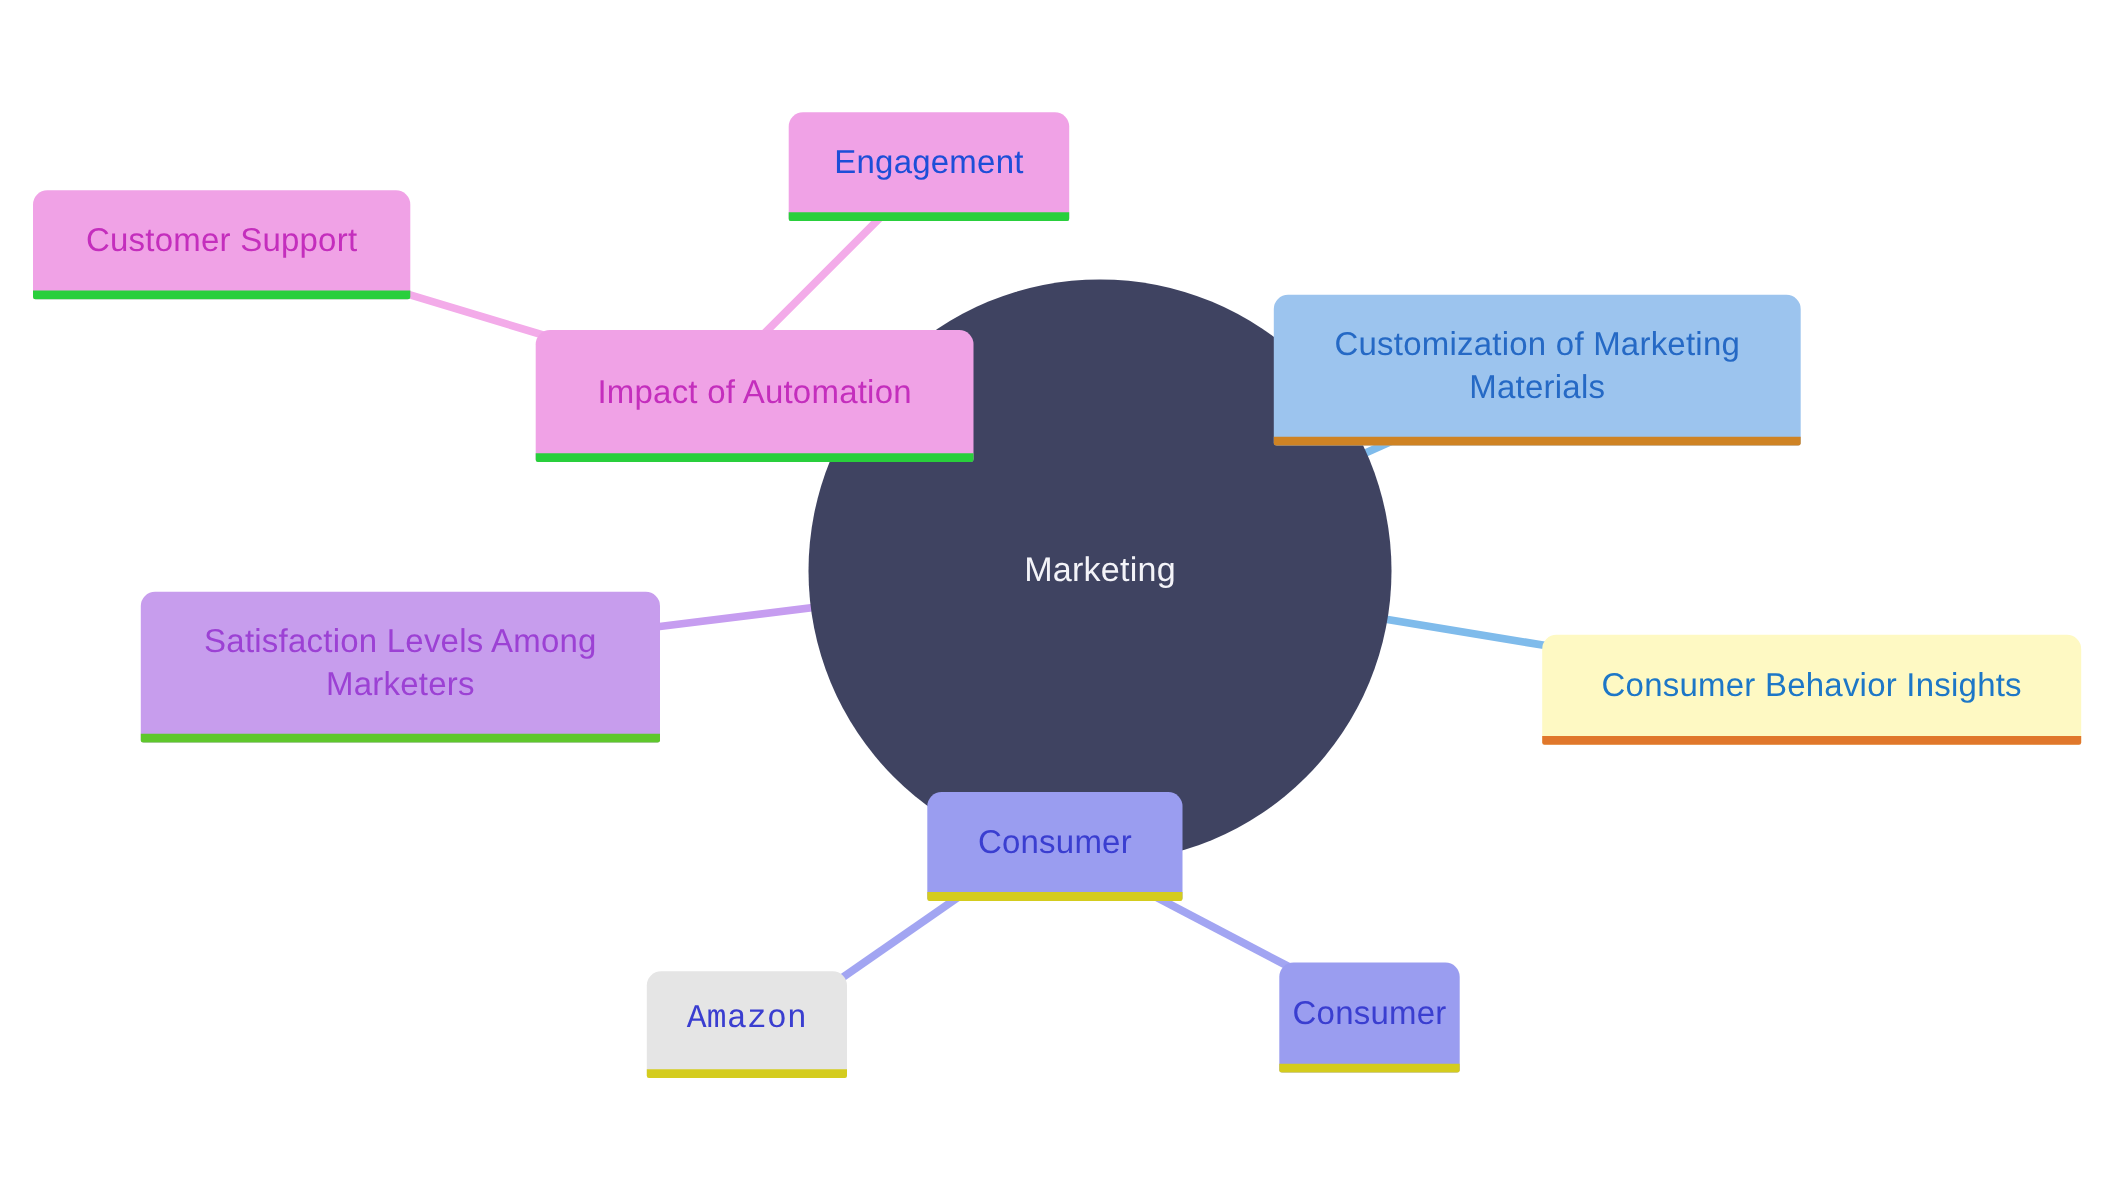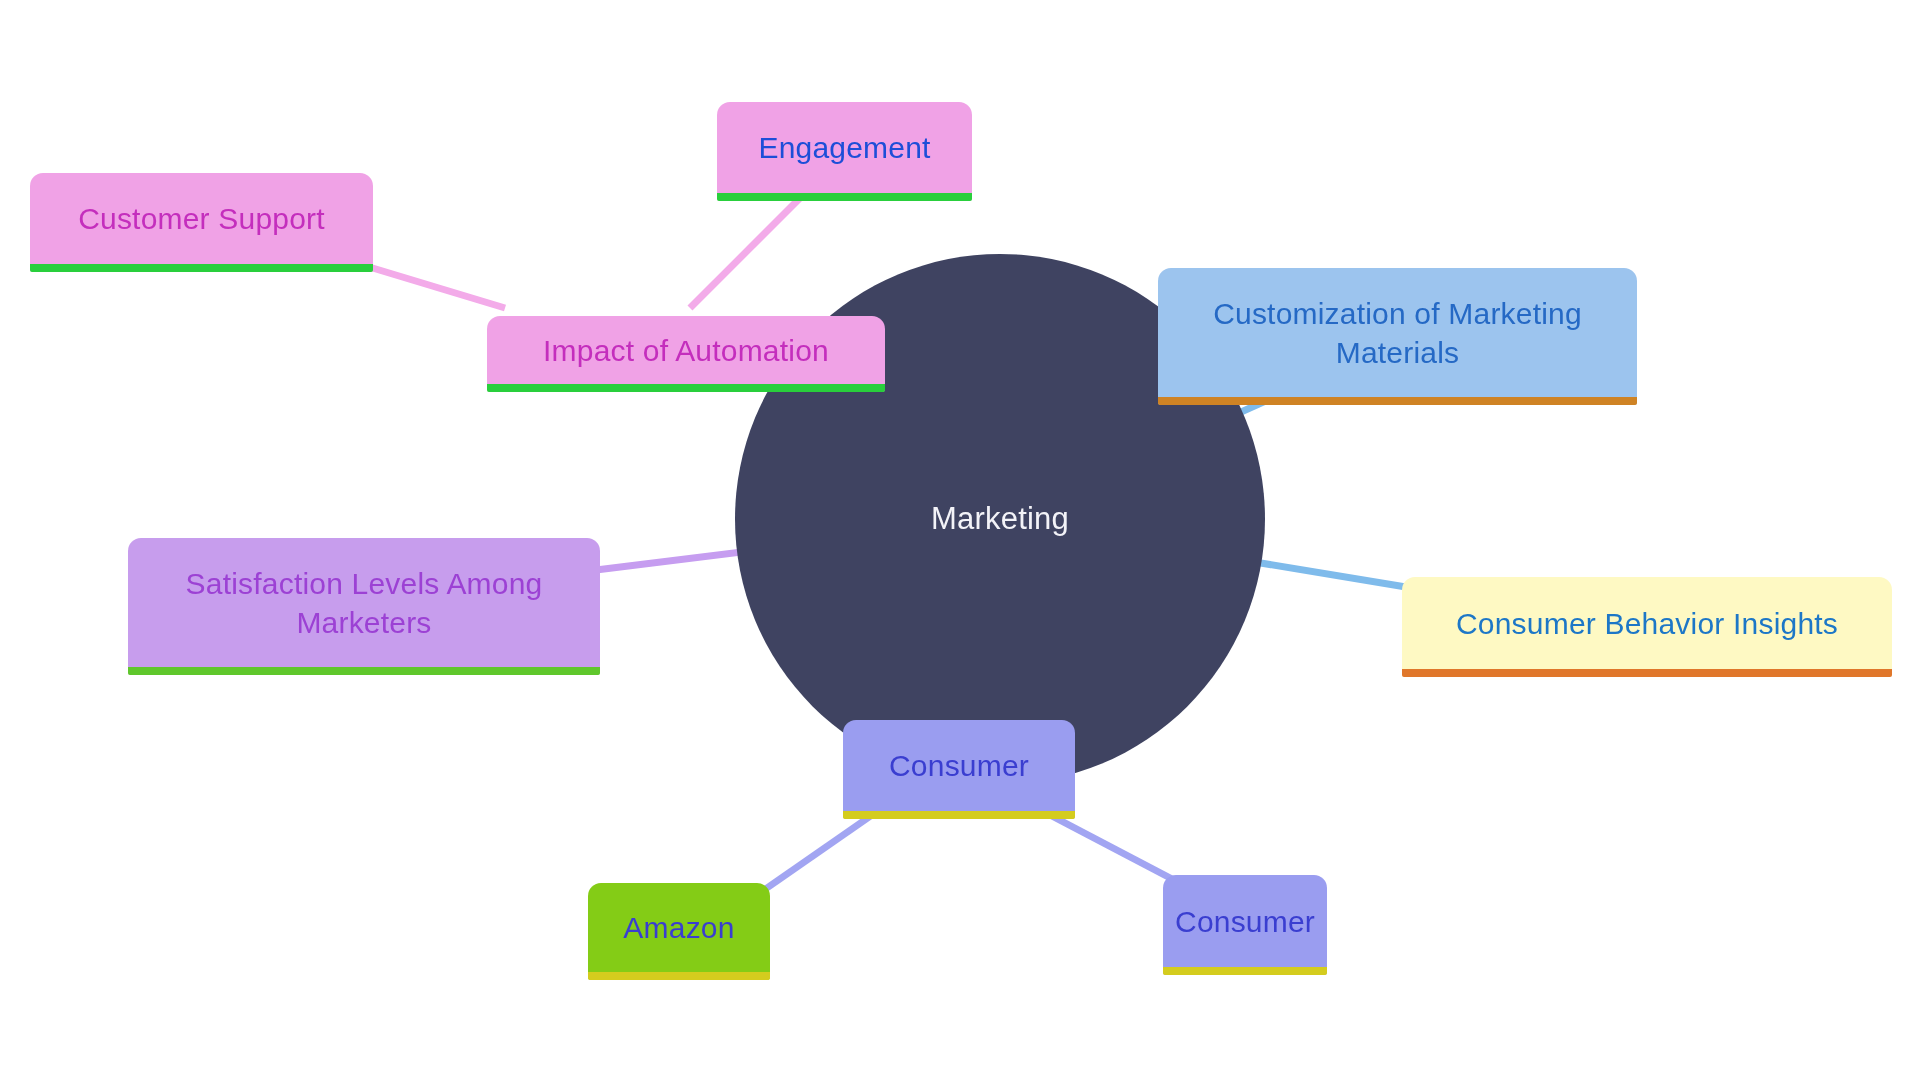--- a/index.html
+++ b/index.html
@@ -44,21 +44,21 @@
     position: absolute;
     left: 0;
     right: 0;
     bottom: 0;
     height: 8px;
     border-radius: 0 0 2px 2px;
   }
   
   #node-customization   { left: 1158px; top: 268px; width: 479px; height: 137px; }
   #node-consumer        { left: 1402px; top: 577px; width: 490px; height: 100px; }
-  #node-impact          { left: 487px;  top: 316px; width: 398px; height: 76px;  }
+  #node-impact          { left: 487px;  top: 300px; width: 398px; height: 120px;  }
   #node-customer-support{ left: 30px;   top: 173px; width: 343px; height: 99px;  }
   #node-engagement      { left: 717px;  top: 102px; width: 255px; height: 99px;  }
   #node-satisfaction    { left: 128px;  top: 538px; width: 472px; height: 137px; }
   #node-companies       { left: 843px;  top: 720px; width: 232px; height: 99px;  }
   #node-amazon          { left: 588px;  top: 883px; width: 182px; height: 97px;  }
   #node-netflix         { left: 1163px; top: 875px; width: 164px; height: 100px; }
 
   #center-label {
     position: absolute;
     left: 755px;
@@ -123,21 +123,21 @@
   <div class="node" id="node-satisfaction" style="background: rgb(199, 157, 237); color: rgb(156, 65, 212);">
     <span class="node-label">Satisfaction Levels Among Marketers</span>
     <div class="underline" style="background: rgb(95, 199, 44);"></div>
   </div>
 
   <div class="node" id="node-companies" style="background: rgb(154, 157, 240); color: rgb(58, 62, 208);">
     <span class="node-label">Consumer</span>
     <div class="underline" style="background: rgb(212, 204, 30);"></div>
   </div>
 
-  <div class="node" id="node-amazon" style="background: #84cc16; color: rgb(58, 62, 208);">
+  <div class="node" id="node-amazon" style="background: #e5e5e5; color: rgb(58, 62, 208); font-family: Liberation Mono, monospace;">
     <span class="node-label">Amazon</span>
     <div class="underline" style="background: rgb(212, 204, 30);"></div>
   </div>
 
   <div class="node" id="node-netflix" style="background: rgb(154, 157, 240); color: rgb(58, 62, 208);">
     <span class="node-label">Consumer</span>
     <div class="underline" style="background: rgb(212, 204, 30);"></div>
   </div>
 
 </div>

